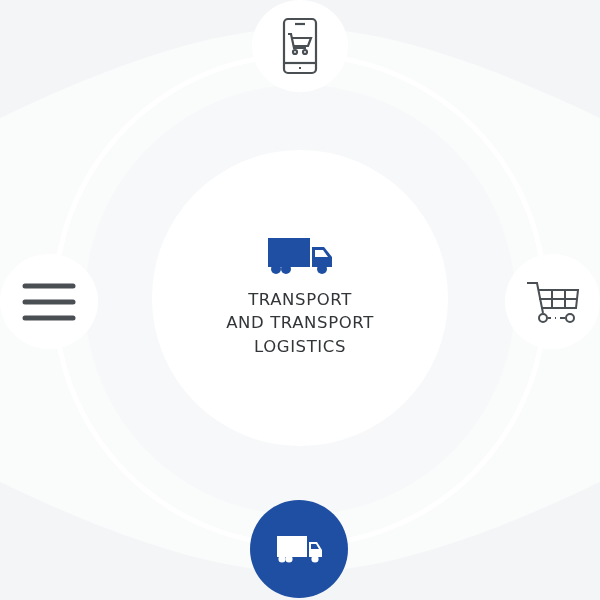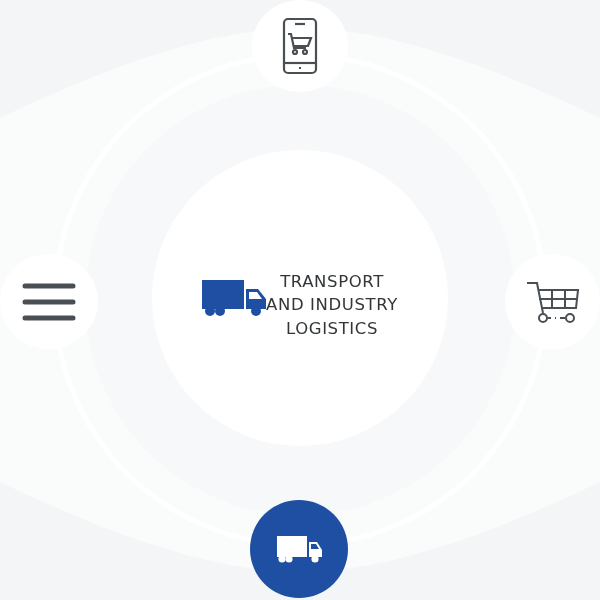--- a/index.html
+++ b/index.html
@@ -1,19 +1,19 @@
 <!DOCTYPE html>
 <html><head>
   <meta charset="utf-8">
   <style>
     html, body { margin: 0; padding: 0; }
     body { width: 600px; height: 600px; position: relative; overflow: hidden; background: #f3f5f7; font-family: "DejaVu Sans", sans-serif; }
     .layer { position: absolute; left: 0; top: 0; width: 600px; height: 600px; }
     .node { position: absolute; border-radius: 50%; display: flex; align-items: center; justify-content: center; }
-    .center-circle { position: absolute; left: 152px; top: 150px; width: 296px; height: 296px; border-radius: 50%; background: #ffffff; display: flex; flex-direction: row; align-items: center; justify-content: center; }
+    .center-circle { position: absolute; left: 152px; top: 150px; width: 296px; height: 296px; border-radius: 50%; background: #ffffff; display: flex; flex-direction: column; align-items: center; justify-content: center; }
     .center-title { margin-top: 14px; text-align: center; font-family: "DejaVu Sans", sans-serif; font-size: 16.5px; line-height: 23.5px; letter-spacing: 0.6px; color: #333638; }
     .center-title span { display: block; }
   </style>
 </head>
 <body>
 
 <svg class="layer" viewBox="0 0 600 600" xmlns="http://www.w3.org/2000/svg">
 
   <path d="M0,118 C120,60 220,28 300,28 C380,28 480,60 600,118 L600,482 C480,540 380,572 300,572 C220,572 120,540 0,482 Z" fill="#ffffff" opacity="0.55"></path>
 
@@ -26,21 +26,21 @@
   <svg width="64" height="36" viewBox="0 0 64 36" xmlns="http://www.w3.org/2000/svg">
     <rect x="0" y="0" width="42" height="29" fill="#1f4fa3"></rect>
     <path d="M44,9 H56 L64,19 V29 H44 Z" fill="#1f4fa3"></path>
     <path d="M47,12 H55 L60,19 H47 Z" fill="#ffffff"></path>
     <circle cx="8" cy="31" r="5" fill="#1f4fa3"></circle>
     <circle cx="18" cy="31" r="5" fill="#1f4fa3"></circle>
     <circle cx="54" cy="31" r="5" fill="#1f4fa3"></circle>
   </svg>
   <div class="center-title">
     <span>TRANSPORT</span>
-    <span>AND INDUSTRY</span>
+    <span>AND TRANSPORT</span>
     <span>LOGISTICS</span>
   </div>
 </div>
 
 <div class="node" style="left:252px; top:0px; width:96px; height:92px; background:#ffffff;">
   <svg width="36" height="58" viewBox="0 0 36 58" xmlns="http://www.w3.org/2000/svg" fill="none" stroke="#4a4f54" stroke-width="2.2">
     <rect x="2" y="2" width="32" height="54" rx="4"></rect>
     <line x1="13" y1="7" x2="23" y2="7"></line>
     <line x1="2" y1="46" x2="34" y2="46"></line>
     <line x1="17" y1="51" x2="19" y2="51"></line>

